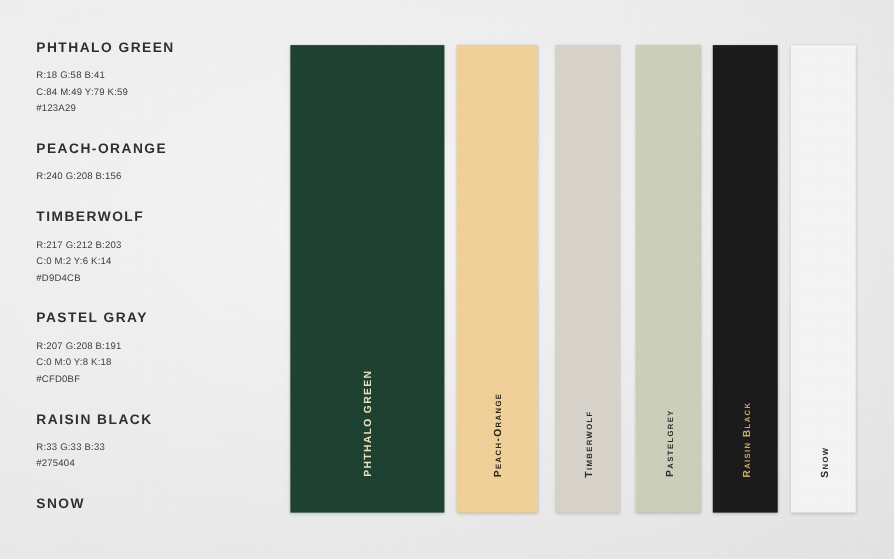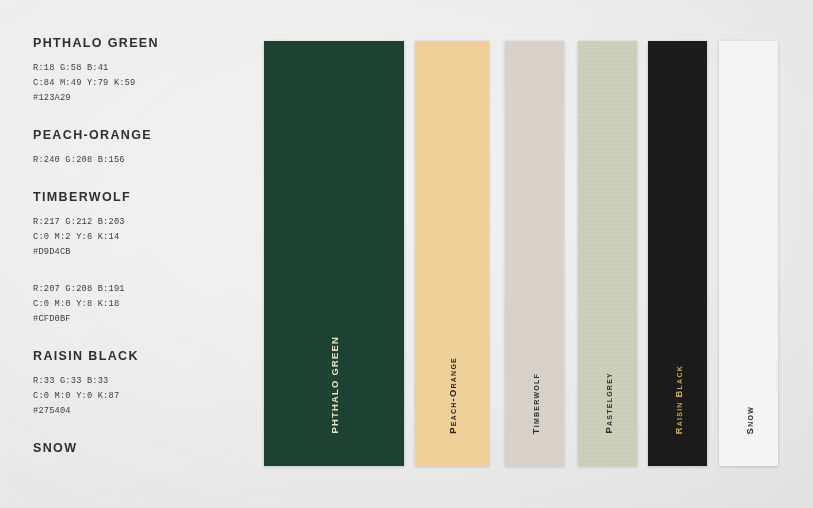--- a/index.html
+++ b/index.html
@@ -57,21 +57,20 @@
     color: #2f2f2f;
     margin-bottom: 11px;
     white-space: nowrap;
   }
   .spec-line {
     font-size: 8.7px;
     letter-spacing: .18px;
     color: #3c3c3c;
     line-height: 15px;
     white-space: nowrap;
-    font-family: Liberation Mono, monospace;
   }
 
   
   .swatches {
     position: absolute;
     left: 264px;
     top: 41px;
     width: 514px;
     height: 425px;
   }
@@ -123,28 +122,28 @@
       <div class="spec-name">PEACH-ORANGE</div>
       <div class="spec-line">R:240 G:208 B:156</div>
     </div>
     <div class="spec">
       <div class="spec-name">TIMBERWOLF</div>
       <div class="spec-line">R:217 G:212 B:203</div>
       <div class="spec-line">C:0 M:2 Y:6 K:14</div>
       <div class="spec-line">#D9D4CB</div>
     </div>
     <div class="spec">
+      <div class="spec-name">PASTEL GRAY</div>
       <div class="spec-line">R:207 G:208 B:191</div>
       <div class="spec-line">C:0 M:0 Y:8 K:18</div>
       <div class="spec-line">#CFD0BF</div>
     </div>
     <div class="spec">
       <div class="spec-name">RAISIN BLACK</div>
       <div class="spec-line">R:33 G:33 B:33</div>
-      <div class="spec-line">C:0 M:0 Y:0 K:87</div>
       <div class="spec-line">#275404</div>
     </div>
     <div class="spec">
       <div class="spec-name">SNOW</div>
     </div>
   </div>
 
 <div class="swatches">
     <div class="swatch" style="left: 0px; width: 140px; background: rgb(27, 64, 48);">
       <div class="swatch-inner"></div>

